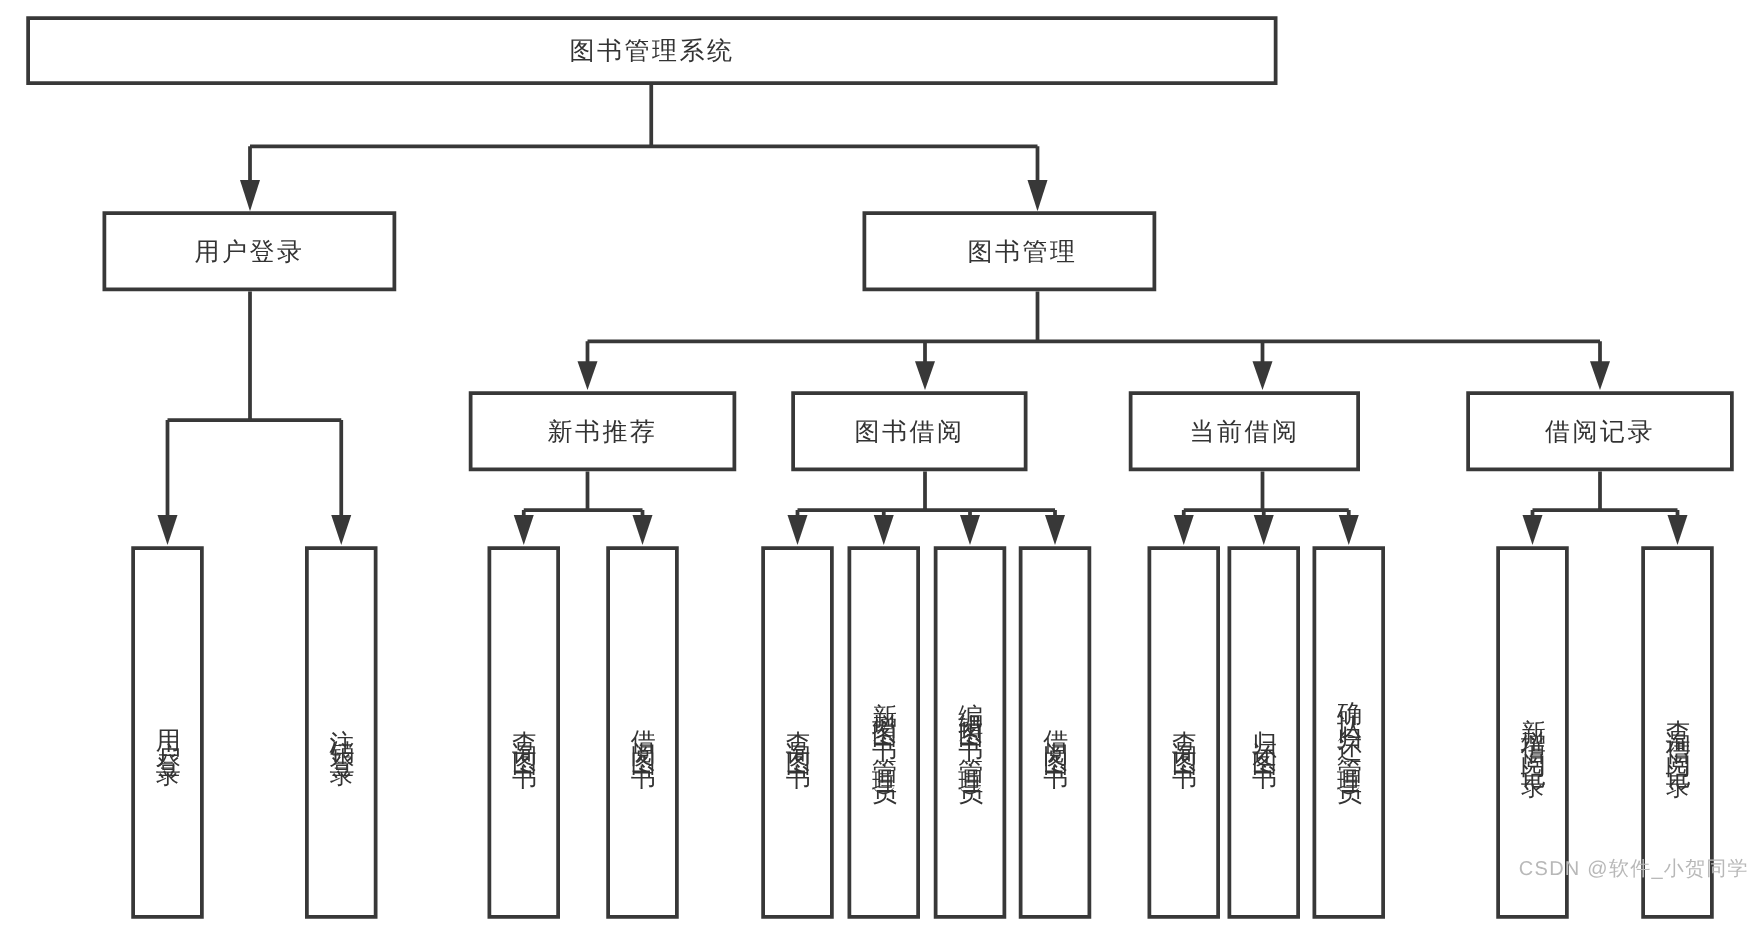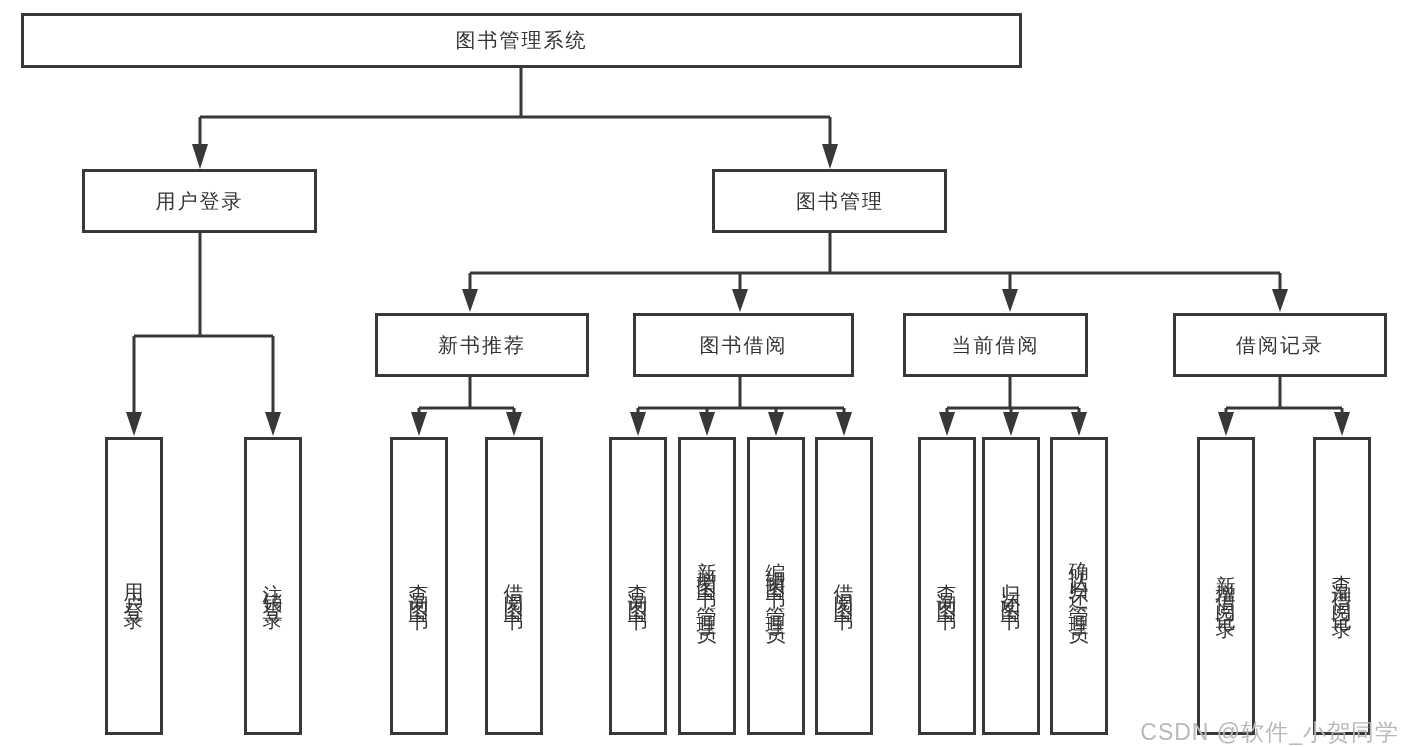--- a/index.html
+++ b/index.html
@@ -68,23 +68,23 @@
     writing-mode: vertical-rl;
     text-orientation: mixed;
     font-size: 20px;
     color: var(--text);
     letter-spacing: 9px;
     line-height: 1;
     white-space: nowrap;
   }
   .watermark {
     position: absolute;
-    top: 717px;
+    top: 685px;
     right: 6px;
-    font-size: 23px;
+    font-size: 16px;
     letter-spacing: 1px;
     color: var(--watermark);
     z-index: 5;
     white-space: nowrap;
   }
 </style>
 </head>
 <body>
 
 <div class="canvas">
@@ -128,28 +128,28 @@
     </g>
   </svg>
 
   <div class="hbox" style="left:21px; top:13px; width:1001px; height:55px;">
     <span class="lbl">图书管理系统</span>
   </div>
 
   <div class="hbox" style="left:82px; top:169px; width:235px; height:64px;">
     <span class="lbl">用户登录</span>
   </div>
-  <div class="hbox" style="left:712px; top:169px; width:235px; height:64px;padding-left:21px;">
+  <div class="hbox" style="left:690px; top:169px; width:235px; height:64px;padding-left:21px;">
     <span class="lbl">图书管理</span>
   </div>
 
   <div class="hbox" style="left:363px; top:313px; width:214px; height:64px;margin-left:12px;">
     <span class="lbl">新书推荐</span>
   </div>
-  <div class="hbox" style="left:633px; top:313px; width:221px; height:64px;">
+  <div class="hbox" style="left:633px; top:313px; width:189px; height:64px;">
     <span class="lbl">图书借阅</span>
   </div>
   <div class="hbox" style="left:903px; top:313px; width:185px; height:64px;">
     <span class="lbl">当前借阅</span>
   </div>
   <div class="hbox" style="left:1173px; top:313px; width:214px; height:64px;">
     <span class="lbl">借阅记录</span>
   </div>
 
   <div class="vbox" style="left:105px;">

